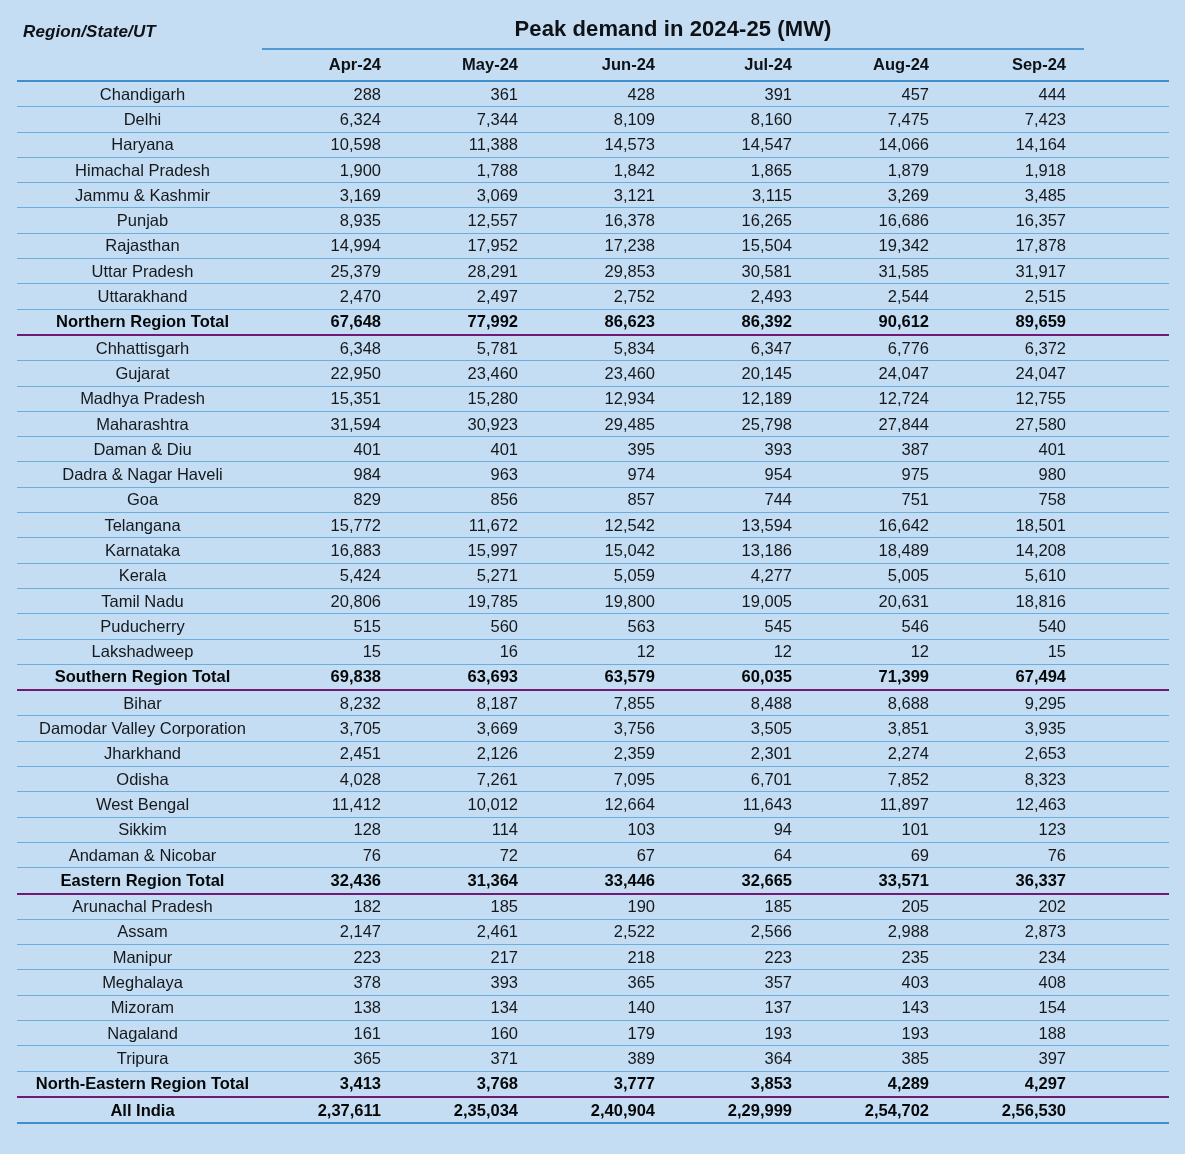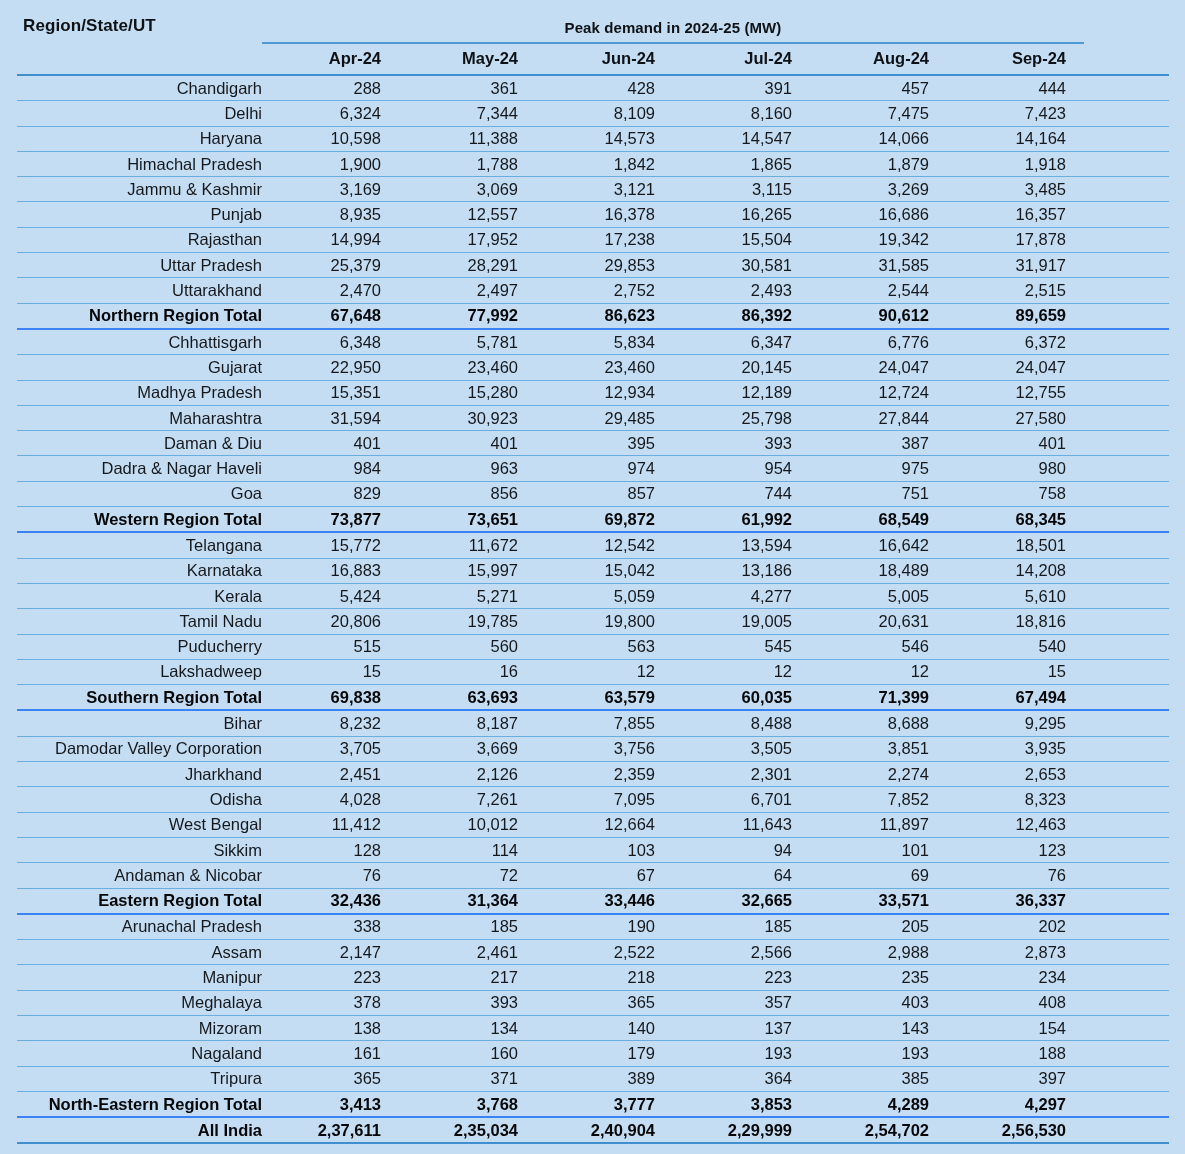--- a/index.html
+++ b/index.html
@@ -42,26 +42,27 @@
     font-weight: bold;
     color: #0e1216;
   }
 
   th.region-head {
     text-align: left;
     vertical-align: bottom;
     padding: 16px 0 7px 6px;
     font-size: 17px;
     letter-spacing: 0.1px;
+    font-style: italic;
   }
 
   th.group-head {
     vertical-align: bottom;
     padding: 16px 0 6px 0;
-    font-size: 15px;
+    font-size: 22px;
     border-bottom: 2px solid #4f9ad4;
     letter-spacing: 0.1px;
   }
 
   th.group-pad {
     border-bottom: none;
   }
 
   tr.month-row th {
     text-align: right;
@@ -81,21 +82,21 @@
   
   tbody td {
     padding: 0;
     height: 24.3px;
     border-bottom: 1.6px solid #6aaddf;
     font-size: 16.5px;
     color: #15191d;
   }
 
   td.name {
-    text-align: right;
+    text-align: center;
     padding-left: 6px;
     white-space: nowrap;
   }
 
   td.num {
     text-align: right;
     padding-right: 18px;
     white-space: nowrap;
     font-variant-numeric: tabular-nums;
   }
@@ -107,21 +108,21 @@
     color: #050709;
   }
 
   tr.grand td {
     font-weight: bold;
     color: #050709;
     border-bottom: 2px solid #3f8ecd;
   }
 
   tr.total td {
-    border-bottom: 2px solid #3b82f6;
+    border-bottom: 2px solid #701a75;
   }
 </style>
 </head>
 <body>
 
 <div id="sheet">
 
   <table class="peak">
     <colgroup>
       <col class="c-name">
@@ -316,30 +317,20 @@
         <tr>
           <td class="name">Goa</td>
           <td class="num">829</td>
           <td class="num">856</td>
           <td class="num">857</td>
           <td class="num">744</td>
           <td class="num">751</td>
           <td class="num">758</td>
           <td class="pad"></td>
         </tr>
-        <tr class="total">
-          <td class="name">Western Region Total</td>
-          <td class="num">73,877</td>
-          <td class="num">73,651</td>
-          <td class="num">69,872</td>
-          <td class="num">61,992</td>
-          <td class="num">68,549</td>
-          <td class="num">68,345</td>
-          <td class="pad"></td>
-        </tr>
         <tr>
           <td class="name">Telangana</td>
           <td class="num">15,772</td>
           <td class="num">11,672</td>
           <td class="num">12,542</td>
           <td class="num">13,594</td>
           <td class="num">16,642</td>
           <td class="num">18,501</td>
           <td class="pad"></td>
         </tr>
@@ -478,21 +469,21 @@
           <td class="num">32,436</td>
           <td class="num">31,364</td>
           <td class="num">33,446</td>
           <td class="num">32,665</td>
           <td class="num">33,571</td>
           <td class="num">36,337</td>
           <td class="pad"></td>
         </tr>
         <tr>
           <td class="name">Arunachal Pradesh</td>
-          <td class="num">338</td>
+          <td class="num">182</td>
           <td class="num">185</td>
           <td class="num">190</td>
           <td class="num">185</td>
           <td class="num">205</td>
           <td class="num">202</td>
           <td class="pad"></td>
         </tr>
         <tr>
           <td class="name">Assam</td>
           <td class="num">2,147</td>

